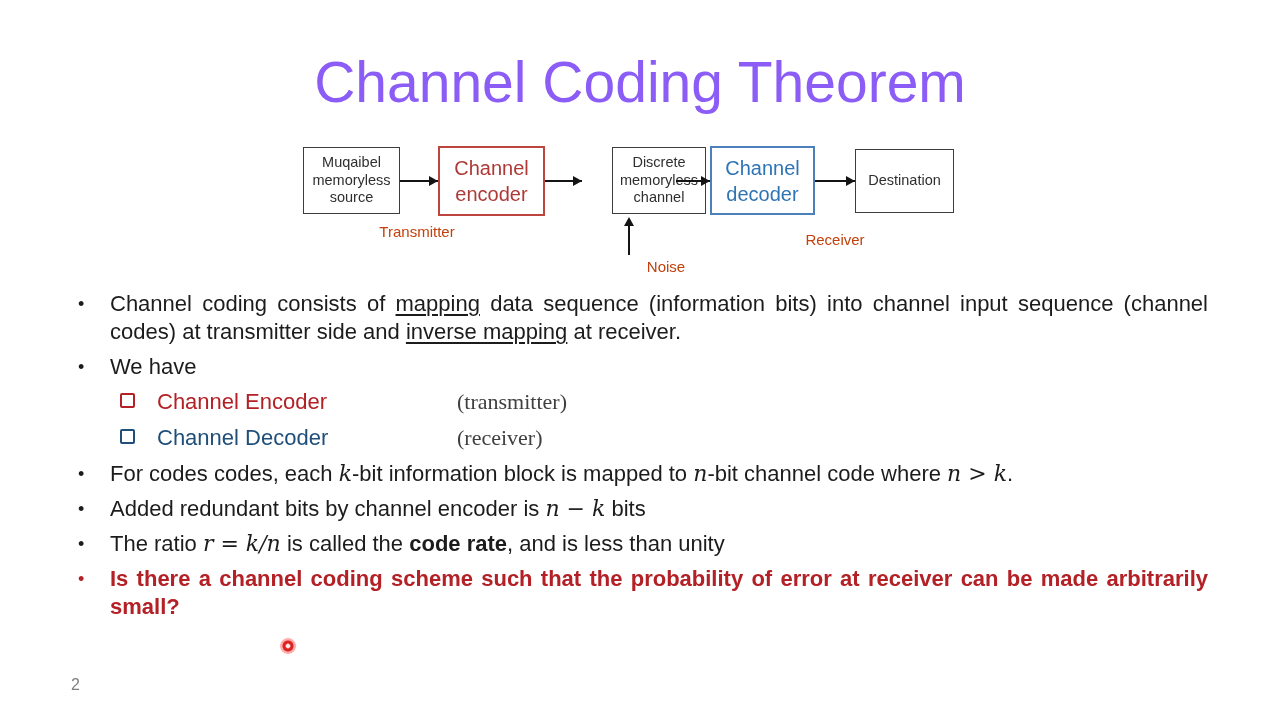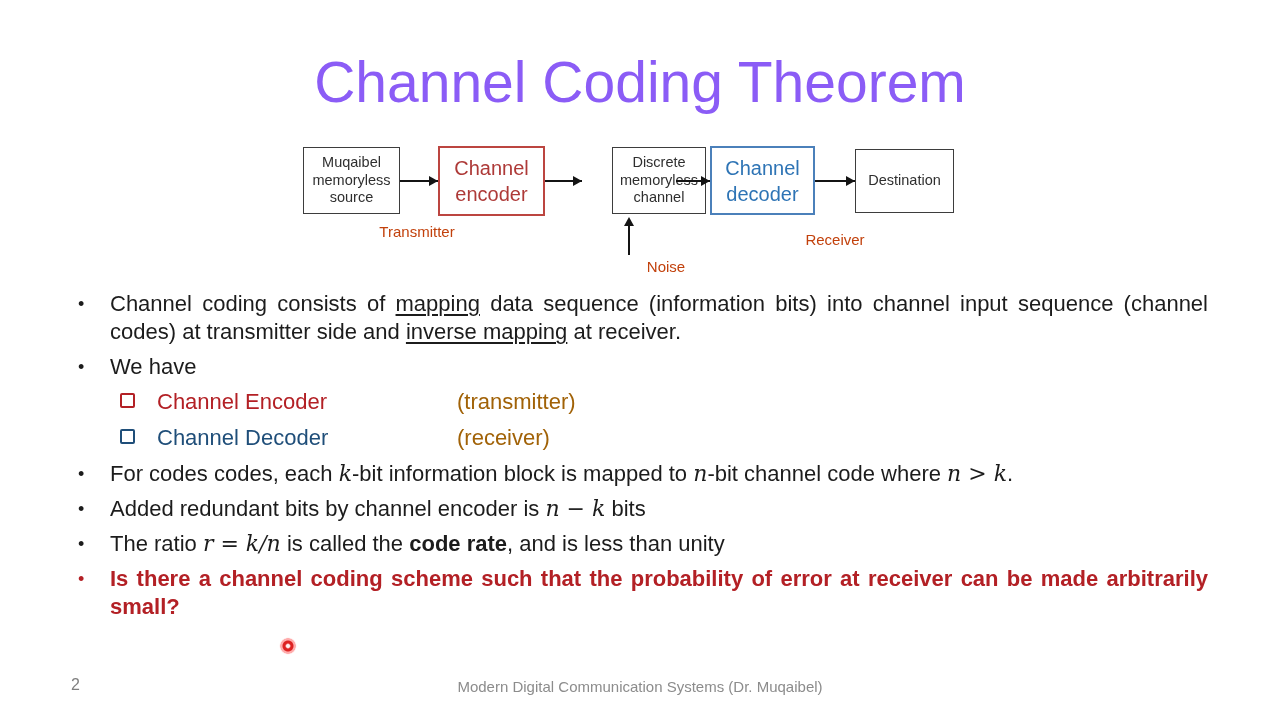--- a/index.html
+++ b/index.html
@@ -40,21 +40,21 @@
   .bullet-row { display:flex; margin-bottom:7px; }
   .bullet-marker { flex:0 0 32px; width:32px; font-size:18px; line-height:28px; }
   .bullet-text { flex:1; }
   .justify { text-align:justify; }
   .sub-row { display:flex; margin-bottom:8px; padding-left:42px; }
   .sub-marker {
     flex:0 0 auto; width:15px; height:15px; border:2.6px solid #000;
     border-radius:2px; margin:5px 22px 0 0;
   }
   .sub-label { flex:0 0 300px; }
-  .sub-paren { color:#a16207; }
+  .sub-paren { color:#404040;font-family:Liberation Serif, serif; }
   .u { text-decoration:underline; text-underline-offset:3px; text-decoration-thickness:1.5px;margin-top:36px; }
   .m { font-family:"DejaVu Serif", serif; font-style:italic; }
   .b { font-weight:700; }
   
   .page-num { position:absolute; left:71px; top:676px; font-size:16px; color:#7f7f7f; }
   .footer-text { position:absolute; left:0; right:0; top:678px; text-align:center; font-size:15px; color:#8c8c8c; }
   
   .laser {
     position:absolute; left:279px; top:637px; width:18px; height:18px; border-radius:50%;
     background:radial-gradient(circle, #fff0f0 0 1.5px, #dd2222 3px 5px,
@@ -117,17 +117,16 @@
         <span class="bullet-marker">•</span>
         <span class="bullet-text"><span>The ratio </span><span class="m">r = k/n</span><span> is called the </span><span class="b">code rate</span><span>, and is less than unity</span></span>
       </div>
       <div class="bullet-row" style="color: rgb(179, 32, 37);">
         <span class="bullet-marker">•</span>
         <span class="bullet-text justify b"><span>Is there a channel coding scheme such that the probability of error at receiver can be made arbitrarily small?</span></span>
       </div>
     </div>
 
   <span class="page-num">2</span>
-  <div class="footer-text">Modern Digital Communication Systems (Dr. Muqaibel)</div>
 
   <div class="laser"></div>
 
 </div>
 
 </body></html>

